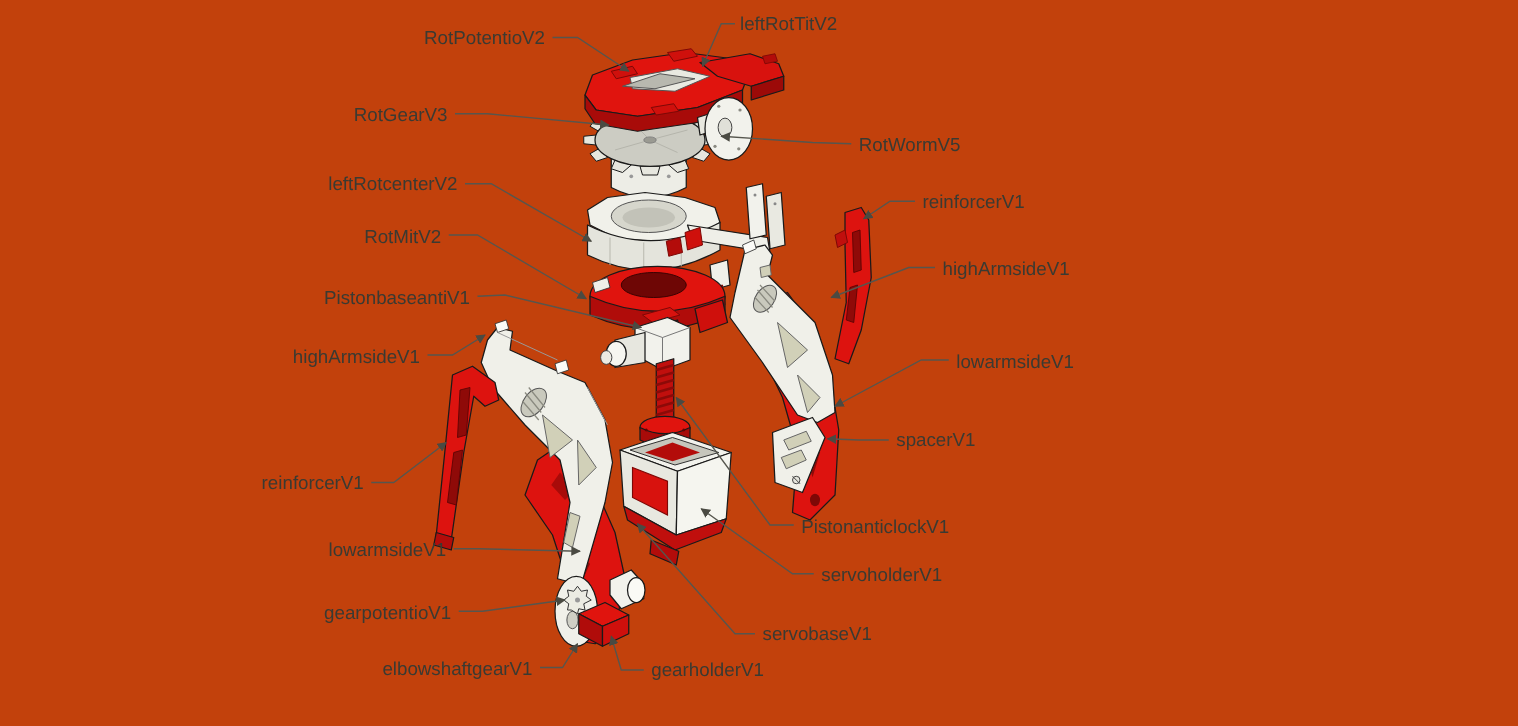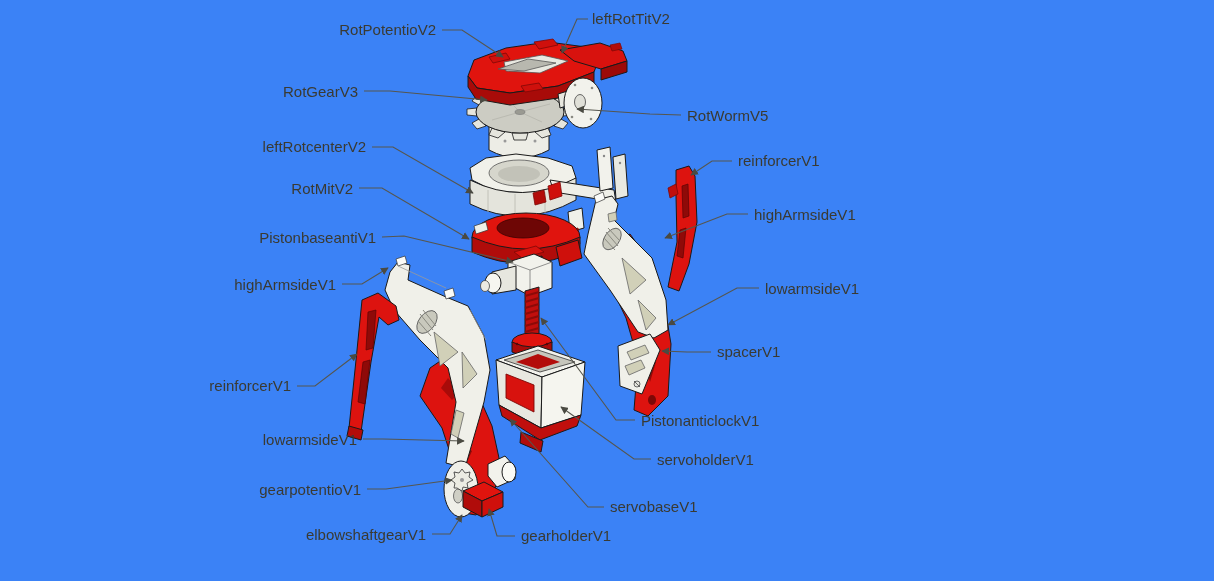--- a/index.html
+++ b/index.html
@@ -1,20 +1,20 @@
 <!DOCTYPE html>
 <html><head>
 <meta charset="utf-8">
 <style>
   html,body{margin:0;padding:0;}
   body{background:#888;}
   .stage{
     position:relative;
     width:1214px;height:581px;
-    background:#3b82f6;
+    background:#c2410c;
     overflow:hidden;
     font-family:"Liberation Sans",sans-serif;
   }
   svg{position:absolute;inset:0;display:block;}
   .lbl{
     font-family:"Liberation Sans",sans-serif;
     font-size:15px;
     fill:#3a3a32;
   }
   .leader{fill:none;stroke:#56564e;stroke-width:1.1;}

